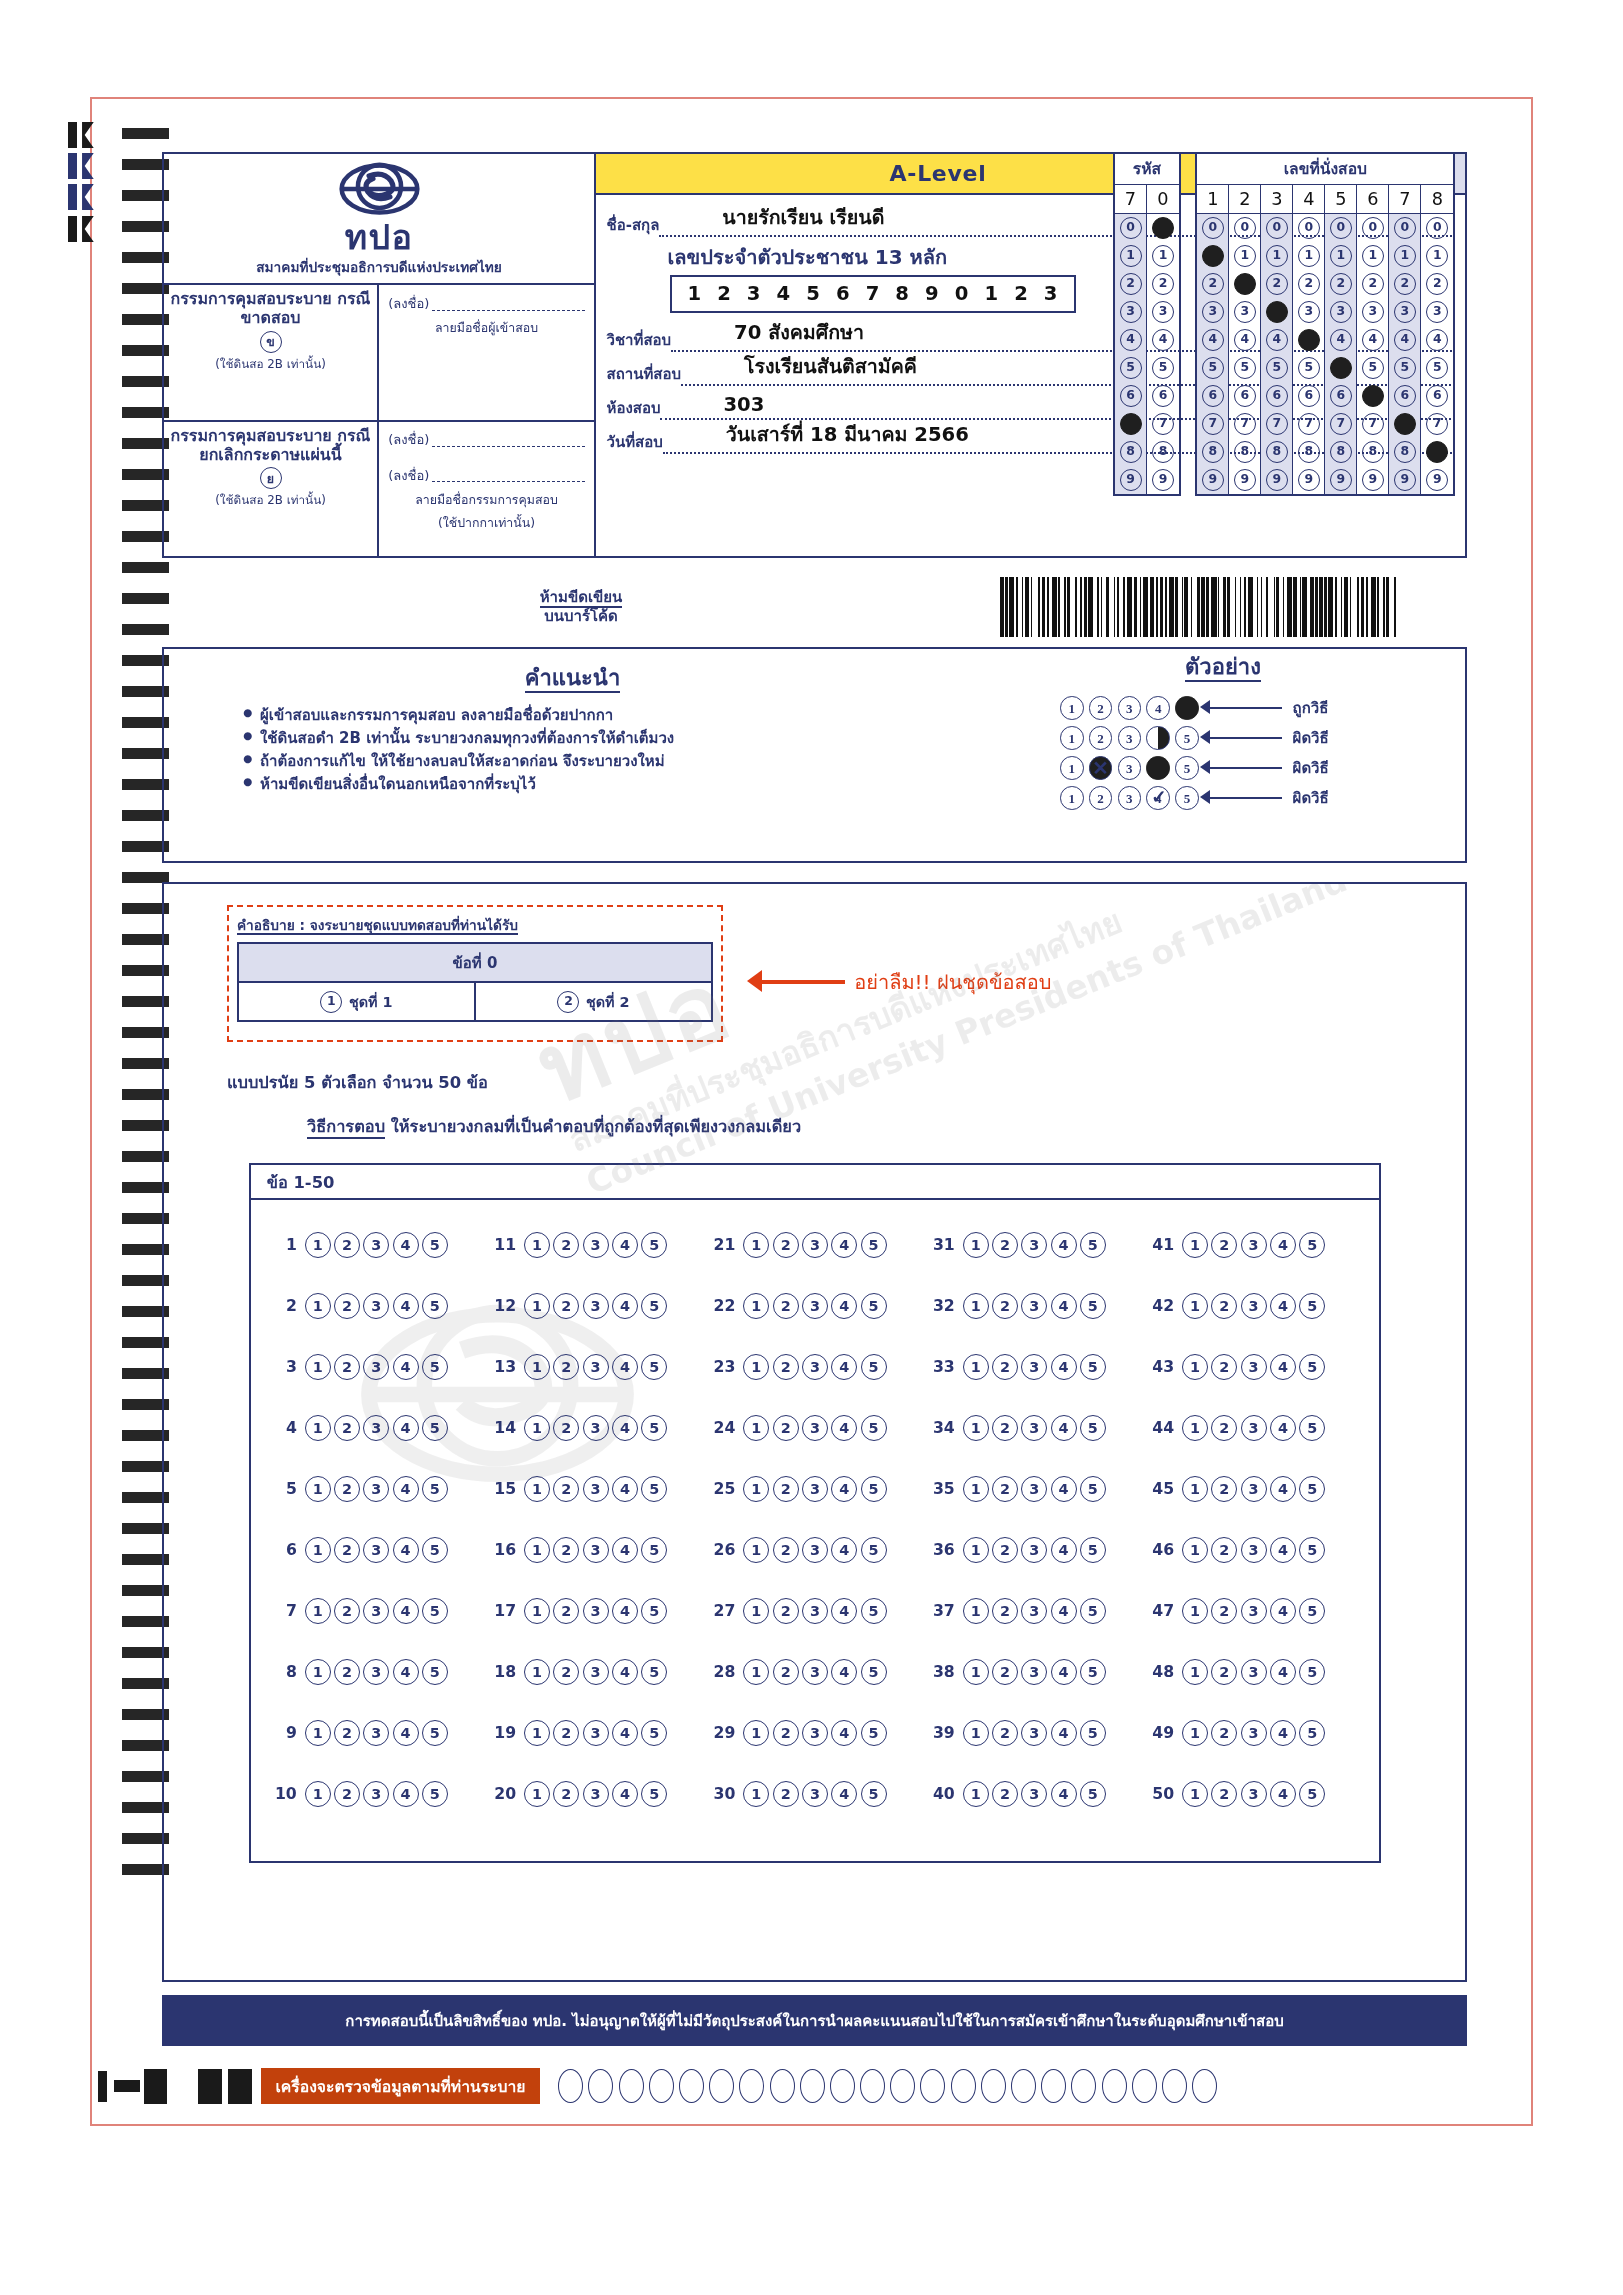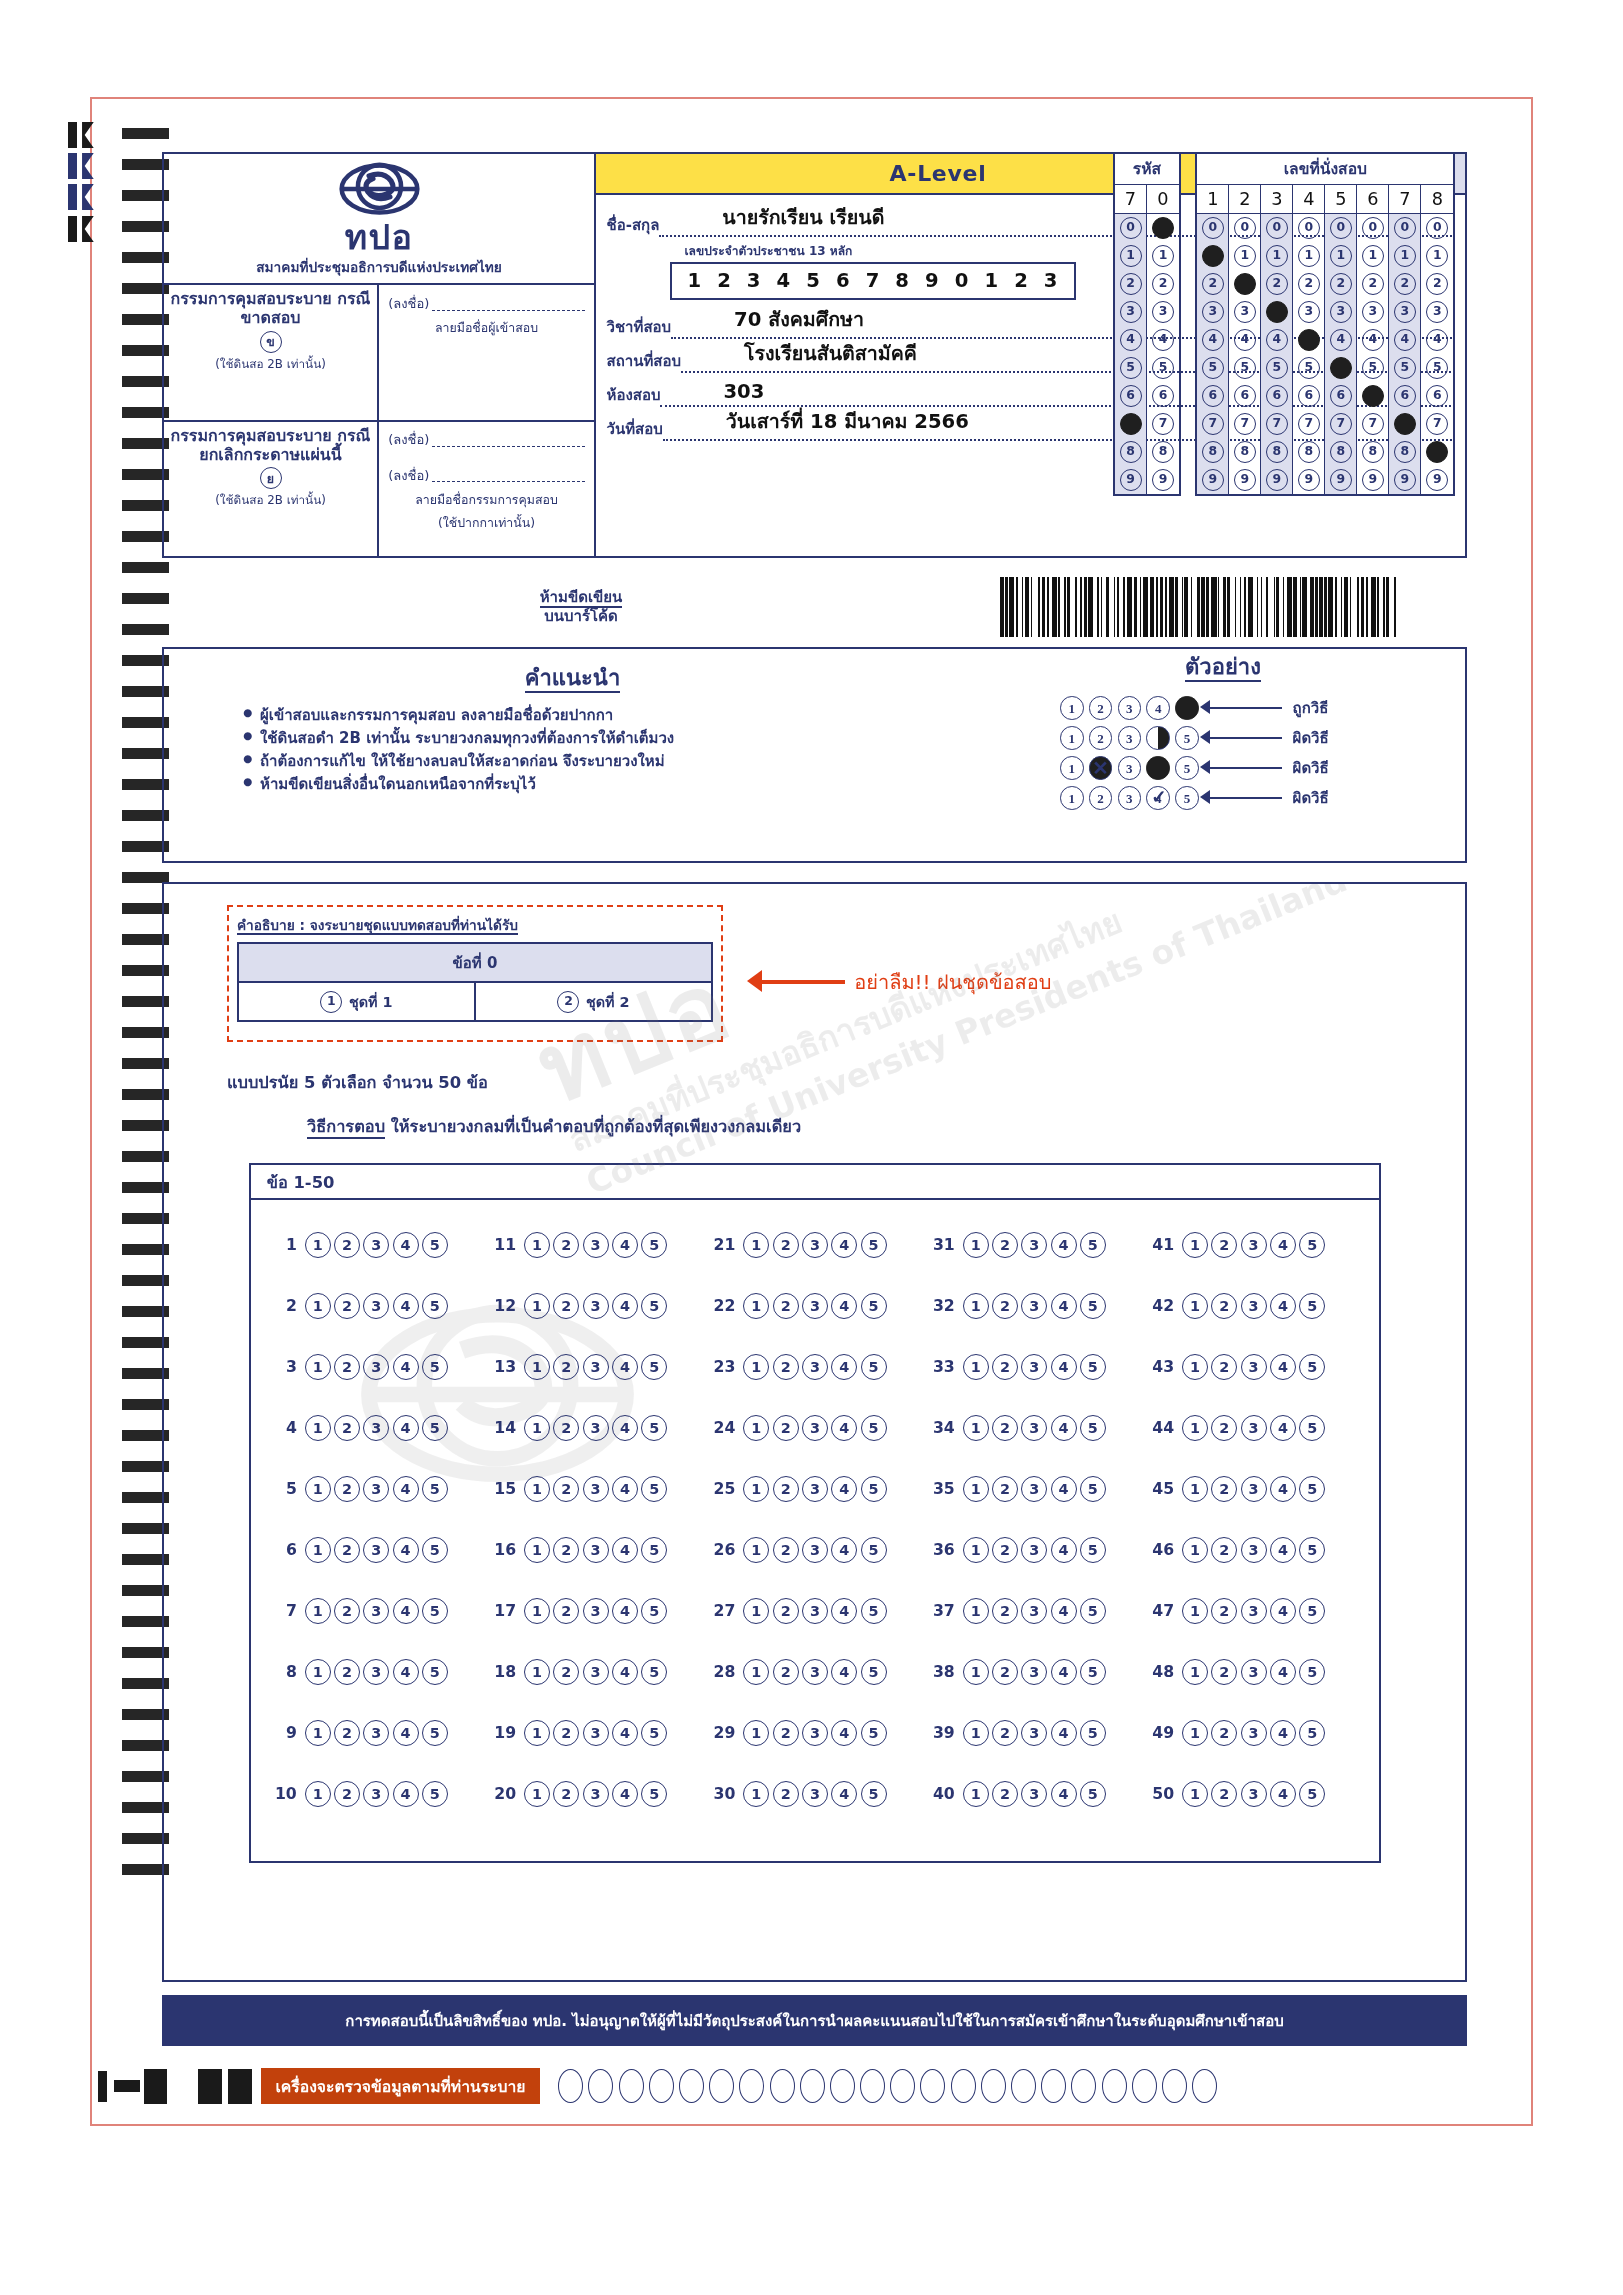--- a/index.html
+++ b/index.html
@@ -77,21 +77,21 @@
   .fields-body { flex:1; padding:9.2px 10.5px 2.6px; display:flex; flex-direction:column; }
 
   .fld { display:flex; align-items:flex-end; position:relative; height:34px; }
   .fld-label { font-size:15px; font-weight:bold; white-space:nowrap; padding-bottom:1.3px; }
   .fld-dotwrap { flex:1; position:relative; height:31px; }
   .fld-dots { position:absolute; left:0; right:0; bottom:1.3px; border-bottom:2.6px dotted #2b3570; height:0; }
   .fld-value { position:absolute; left:63px; bottom:5.2px; font-size:19.6px; font-weight:bold; color:#111;
                white-space:nowrap; }
 
   .idblock { margin-top:2.6px; }
-  .idlabel { font-size:12px; font-weight:bold; margin-left:78px; }
+  .idlabel { font-size:20px; font-weight:bold; margin-left:61px; }
   .idbox { margin-left:63px; margin-top:2px; width:406px; height:38px; border:2px solid #2b3570;
            display:flex; align-items:center; justify-content:space-around; padding:0 7.9px;
            font-size:19.6px; font-weight:bold; color:#111; }
 
   
   .grid-area { position:absolute; left:1113px; top:152px; display:flex; align-items:flex-start; }
   .gtable { border:2px solid #2b3570; }
   .gtitle { font-size:15.7px; font-weight:bold; text-align:center; padding:2px 0 2.6px;
             border-bottom:1.3px solid #2b3570; background:#fff; }
   .gcols { display:flex; }

